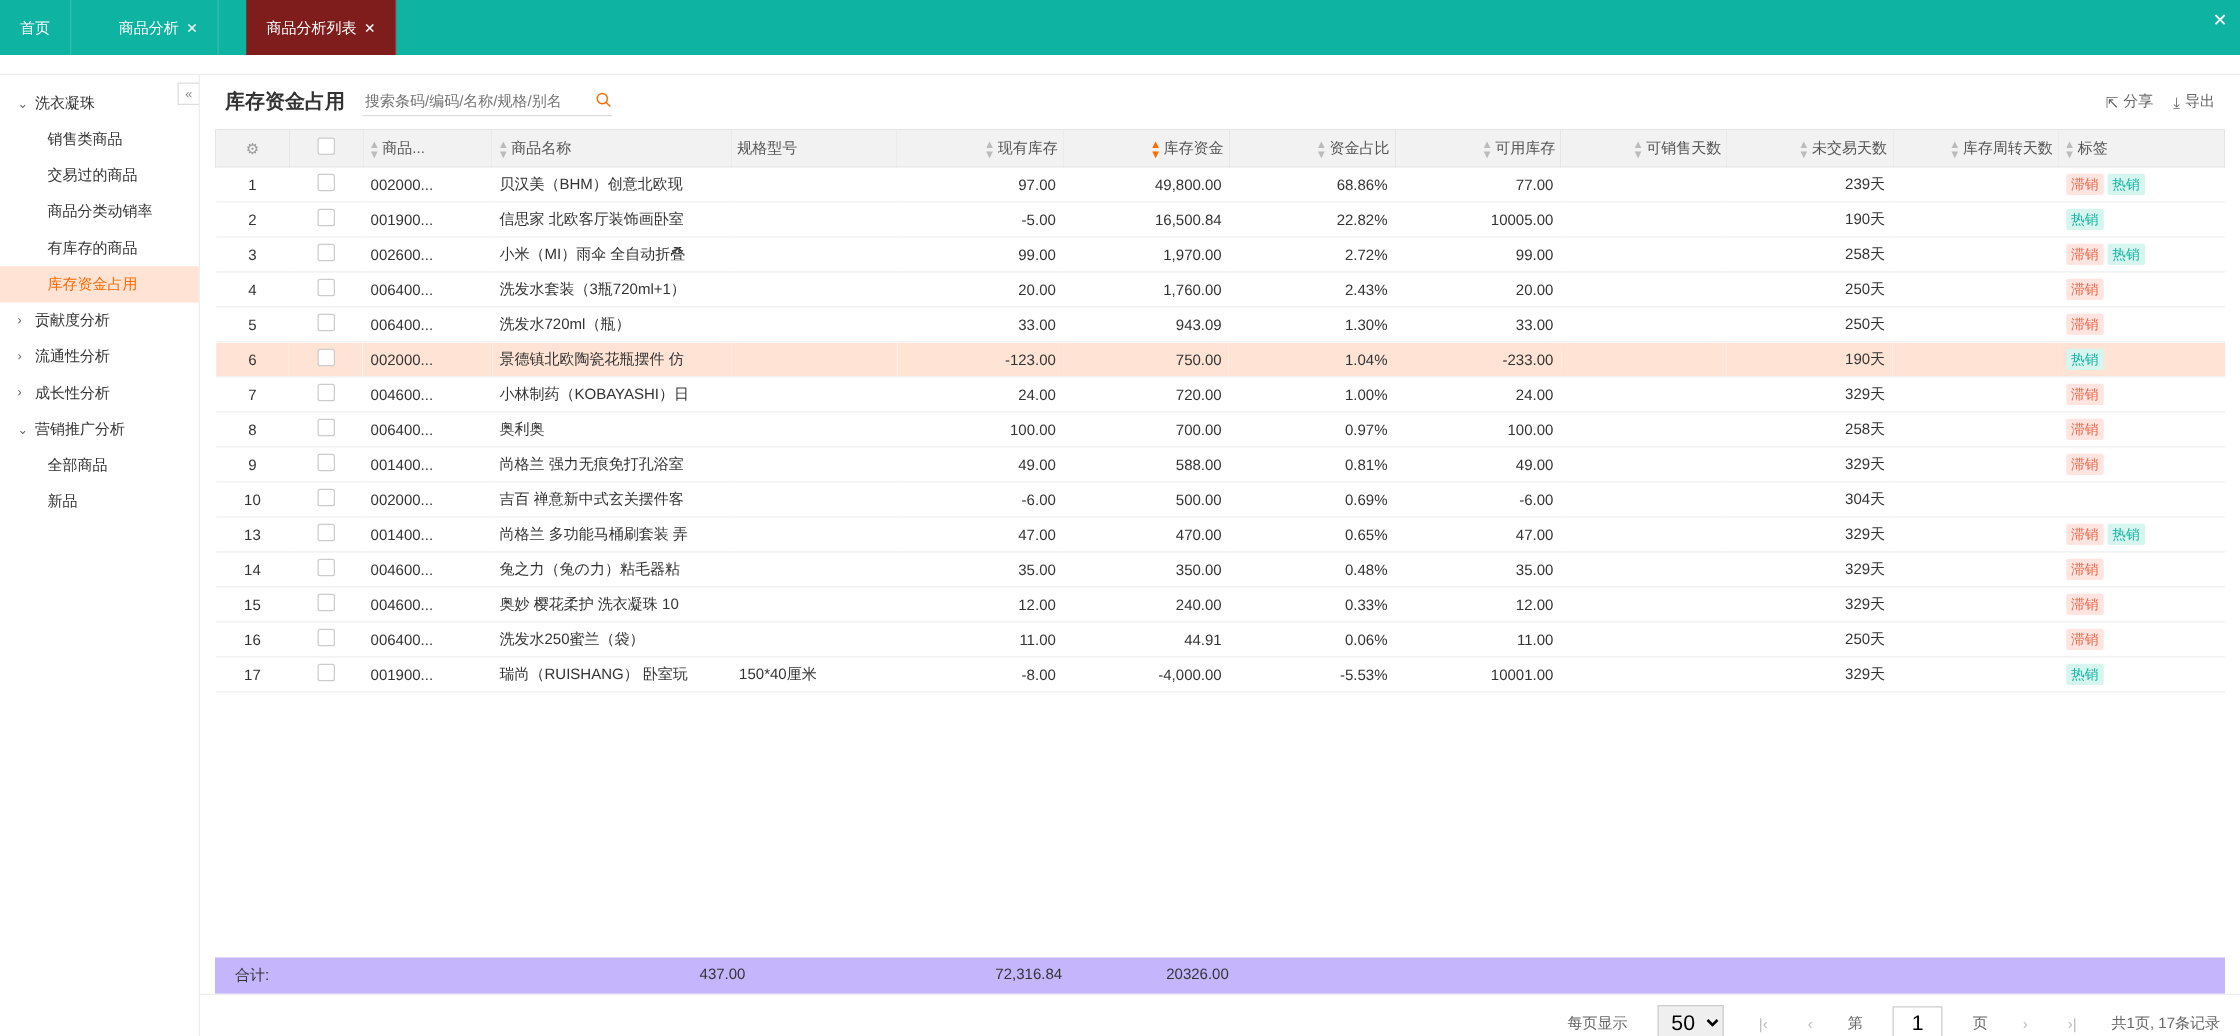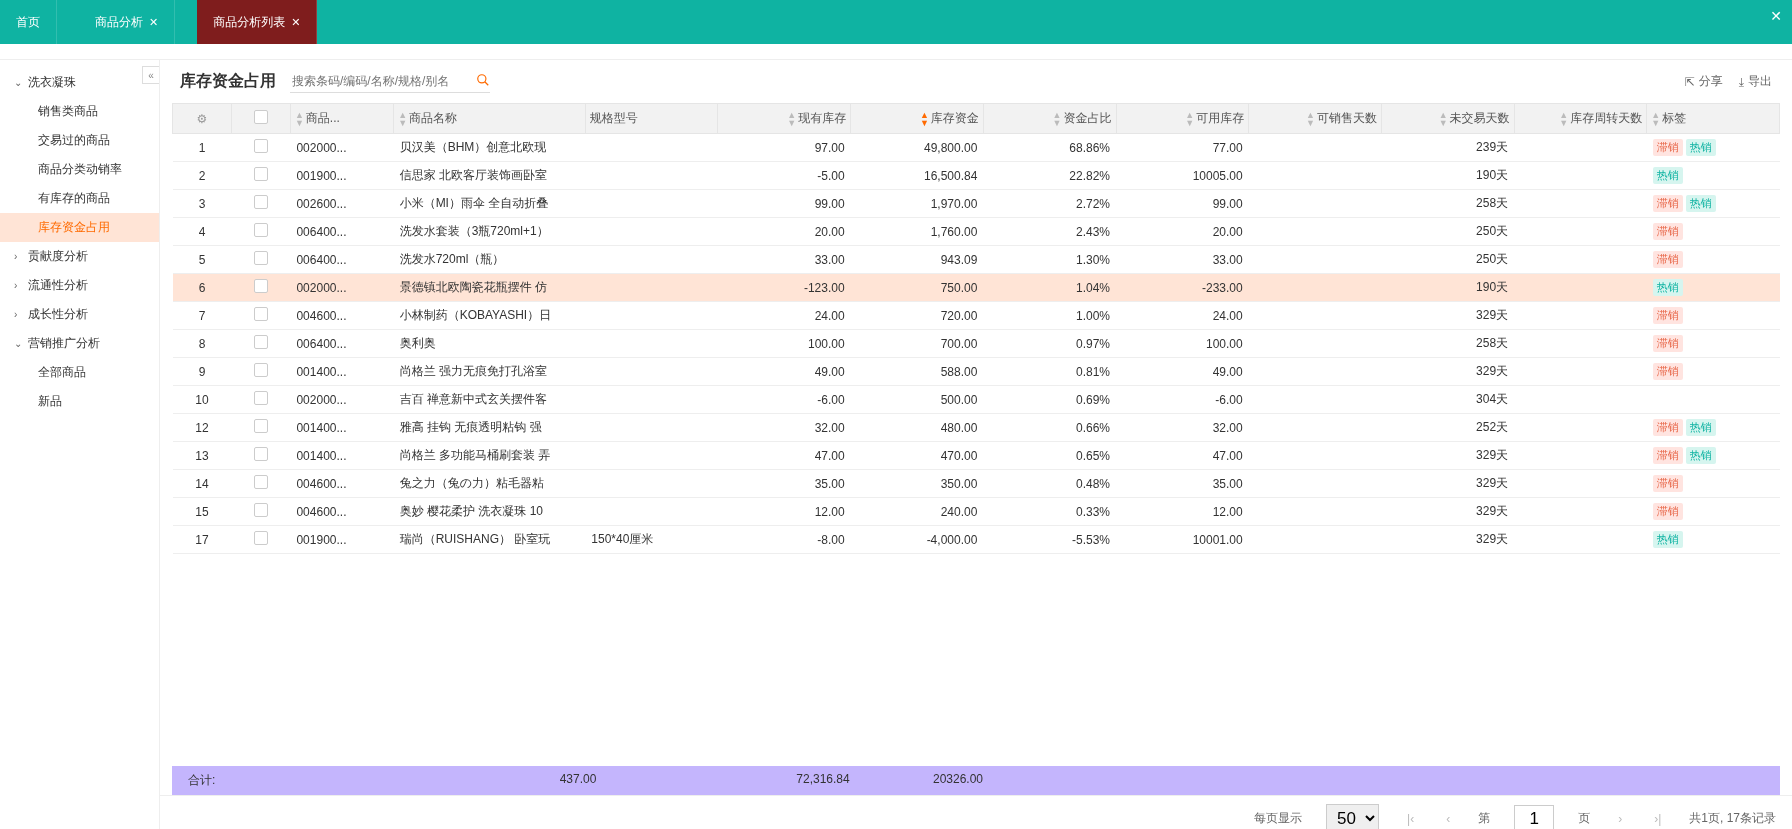--- a/index.html
+++ b/index.html
@@ -310,35 +310,20 @@
               <td class="num-right">-6.00</td>
               <td class="num-right">500.00</td>
               <td class="num-right">0.69%</td>
               <td class="num-right">-6.00</td>
               <td class="num-right"></td>
               <td class="num-right">304天</td>
               <td class="num-right"></td>
               <td></td>
             </tr>
             <tr>
-              <td class="center">12</td>
-              <td class="center"><span class="chk"></span></td>
-              <td>001400...</td>
-              <td>雅高 挂钩 无痕透明粘钩 强</td>
-              <td></td>
-              <td class="num-right">32.00</td>
-              <td class="num-right">480.00</td>
-              <td class="num-right">0.66%</td>
-              <td class="num-right">32.00</td>
-              <td class="num-right"></td>
-              <td class="num-right">252天</td>
-              <td class="num-right"></td>
-              <td><span class="tag tag-slow">滞销</span><span class="tag tag-hot">热销</span></td>
-            </tr>
-            <tr>
               <td class="center">13</td>
               <td class="center"><span class="chk"></span></td>
               <td>001400...</td>
               <td>尚格兰 多功能马桶刷套装 弄</td>
               <td></td>
               <td class="num-right">47.00</td>
               <td class="num-right">470.00</td>
               <td class="num-right">0.65%</td>
               <td class="num-right">47.00</td>
               <td class="num-right"></td>
@@ -366,20 +351,35 @@
               <td class="center"><span class="chk"></span></td>
               <td>004600...</td>
               <td>奥妙 樱花柔护 洗衣凝珠 10</td>
               <td></td>
               <td class="num-right">12.00</td>
               <td class="num-right">240.00</td>
               <td class="num-right">0.33%</td>
               <td class="num-right">12.00</td>
               <td class="num-right"></td>
               <td class="num-right">329天</td>
+              <td class="num-right"></td>
+              <td><span class="tag tag-slow">滞销</span></td>
+            </tr>
+            <tr>
+              <td class="center">16</td>
+              <td class="center"><span class="chk"></span></td>
+              <td>006400...</td>
+              <td>洗发水250蜜兰（袋）</td>
+              <td></td>
+              <td class="num-right">11.00</td>
+              <td class="num-right">44.91</td>
+              <td class="num-right">0.06%</td>
+              <td class="num-right">11.00</td>
+              <td class="num-right"></td>
+              <td class="num-right">250天</td>
               <td class="num-right"></td>
               <td><span class="tag tag-slow">滞销</span></td>
             </tr>
             <tr>
               <td class="center">17</td>
               <td class="center"><span class="chk"></span></td>
               <td>001900...</td>
               <td>瑞尚（RUISHANG） 卧室玩</td>
               <td>150*40厘米</td>
               <td class="num-right">-8.00</td>

